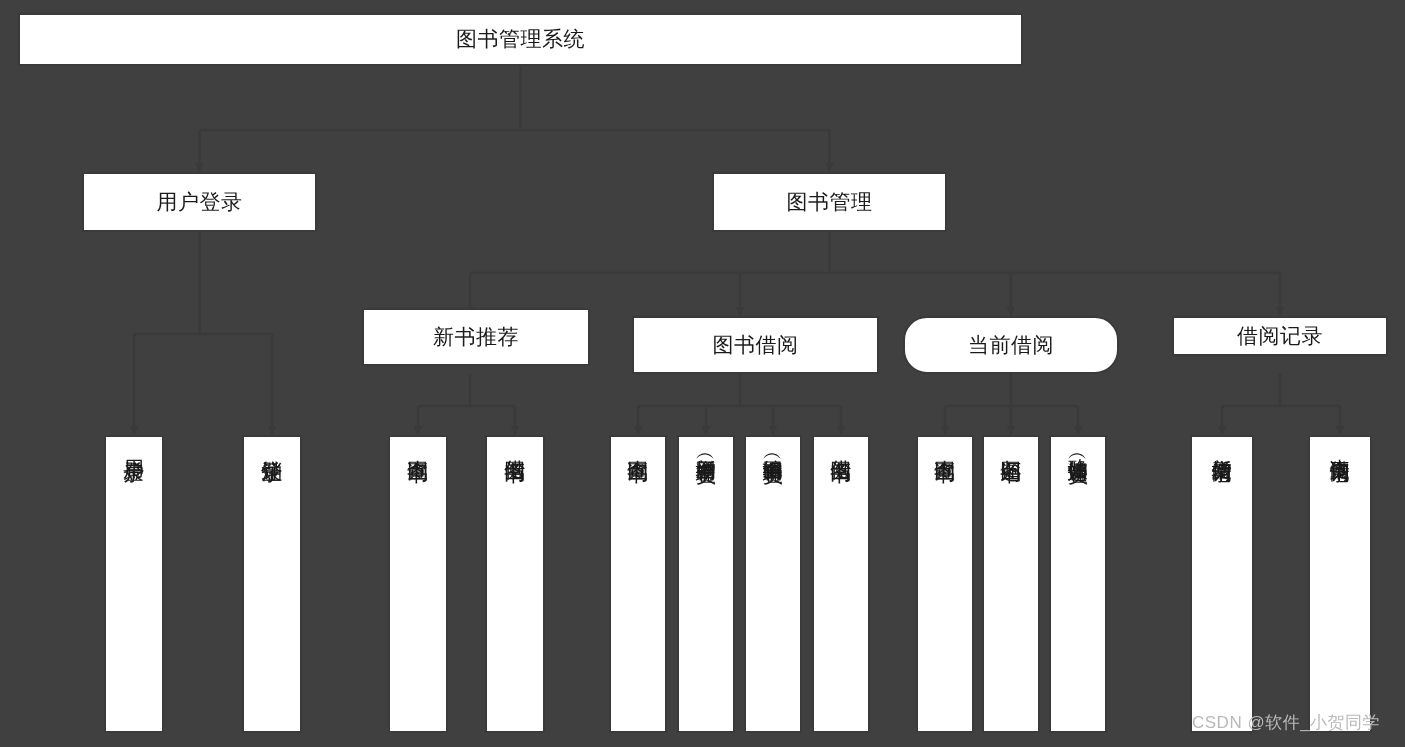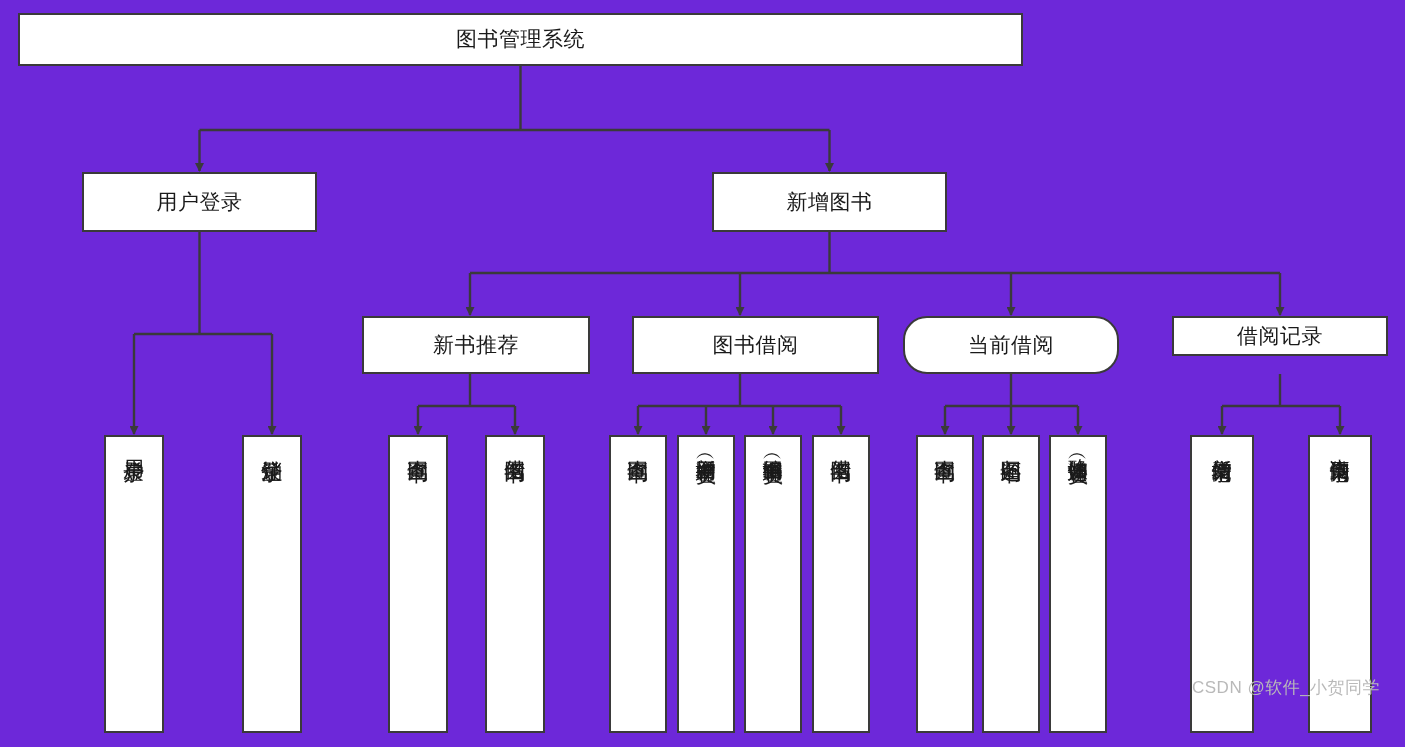--- a/index.html
+++ b/index.html
@@ -8,21 +8,21 @@
     padding: 0;
     background: #ffffff;
   }
   body {
     font-family: "Liberation Sans", "DejaVu Sans", sans-serif;
   }
   #canvas {
     position: relative;
     width: 1405px;
     height: 747px;
-    background: #6d28d9;
+    background: #404040;
     overflow: hidden;
   }
   #wires {
     position: absolute;
     left: 0;
     top: 0;
     width: 1405px;
     height: 747px;
     pointer-events: none;
   }
@@ -121,23 +121,23 @@
   </svg>
 
   <div id="node-layer">
       <div class="node horiz" style="left: 18px; top: 13px; width: 1005px; height: 53px; border-color: rgb(58, 58, 58); background: rgb(255, 255, 255); color: rgb(26, 26, 26);">
         <span class="label">图书管理系统</span>
       </div>
       <div class="node horiz" style="left: 82px; top: 172px; width: 235px; height: 60px; border-color: rgb(58, 58, 58); background: rgb(255, 255, 255); color: rgb(26, 26, 26);">
         <span class="label">用户登录</span>
       </div>
       <div class="node horiz" style="left: 712px; top: 172px; width: 235px; height: 60px; border-color: rgb(58, 58, 58); background: rgb(255, 255, 255); color: rgb(26, 26, 26);">
-        <span class="label">新增图书</span>
+        <span class="label">图书管理</span>
       </div>
-      <div class="node horiz" style="left: 362px; top: 316px; width: 228px; height: 58px; border-color: rgb(58, 58, 58); background: rgb(255, 255, 255); color: rgb(26, 26, 26);">
+      <div class="node horiz" style="left: 362px; top: 308px; width: 228px; height: 58px; border-color: rgb(58, 58, 58); background: rgb(255, 255, 255); color: rgb(26, 26, 26);">
         <span class="label">新书推荐</span>
       </div>
       <div class="node horiz" style="left: 632px; top: 316px; width: 247px; height: 58px; border-color: rgb(58, 58, 58); background: rgb(255, 255, 255); color: rgb(26, 26, 26);">
         <span class="label">图书借阅</span>
       </div>
       <div class="node horiz" style="left: 903px; top: 316px; width: 216px; height: 58px; border-color: rgb(58, 58, 58); background: rgb(255, 255, 255); color: rgb(26, 26, 26); border-radius: 24px;">
         <span class="label">当前借阅</span>
       </div>
       <div class="node horiz" style="left: 1172px; top: 316px; width: 216px; height: 40px; border-color: rgb(58, 58, 58); background: rgb(255, 255, 255); color: rgb(26, 26, 26);">
         <span class="label">借阅记录</span>
@@ -176,14 +176,14 @@
         <span class="label">确认归还（管理员）</span>
       </div>
       <div class="node vert tall" style="left: 1190px; top: 435px; width: 64px; height: 298px; border-color: rgb(58, 58, 58); background: rgb(255, 255, 255); color: rgb(26, 26, 26);">
         <span class="label">新增借阅记录</span>
       </div>
       <div class="node vert tall" style="left: 1308px; top: 435px; width: 64px; height: 298px; border-color: rgb(58, 58, 58); background: rgb(255, 255, 255); color: rgb(26, 26, 26);">
         <span class="label">查询借阅记录</span>
       </div>
     </div>
 
-  <div class="watermark" style="left: 1192px; top: 676px; color: rgb(185, 185, 185); text-align: right;">CSDN @软件_小贺同学</div>
+  <div class="watermark" style="left: 1192px; top: 711px; color: rgb(185, 185, 185); text-align: right;">CSDN @软件_小贺同学</div>
 </div>
 
 </body></html>

